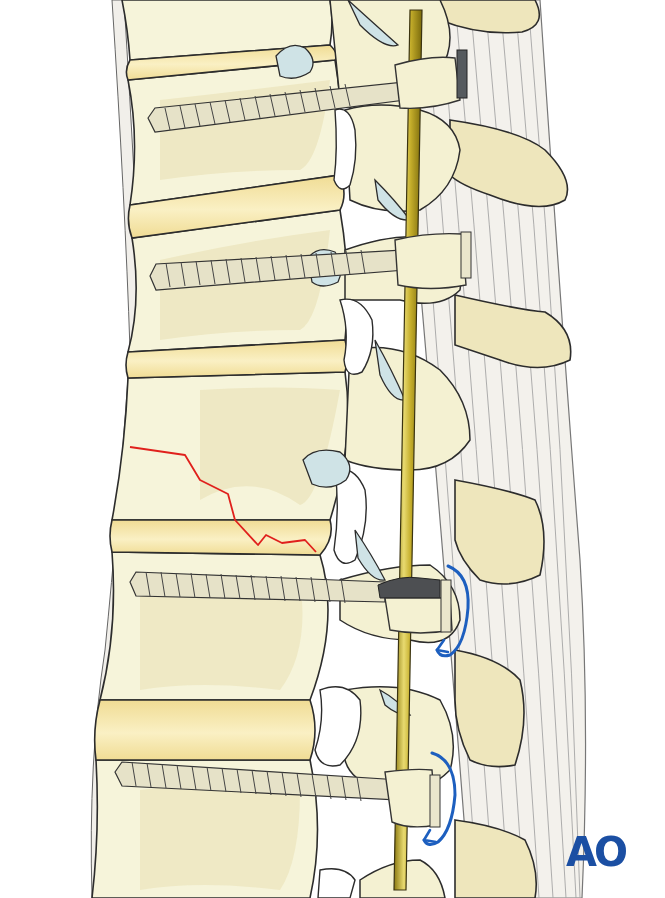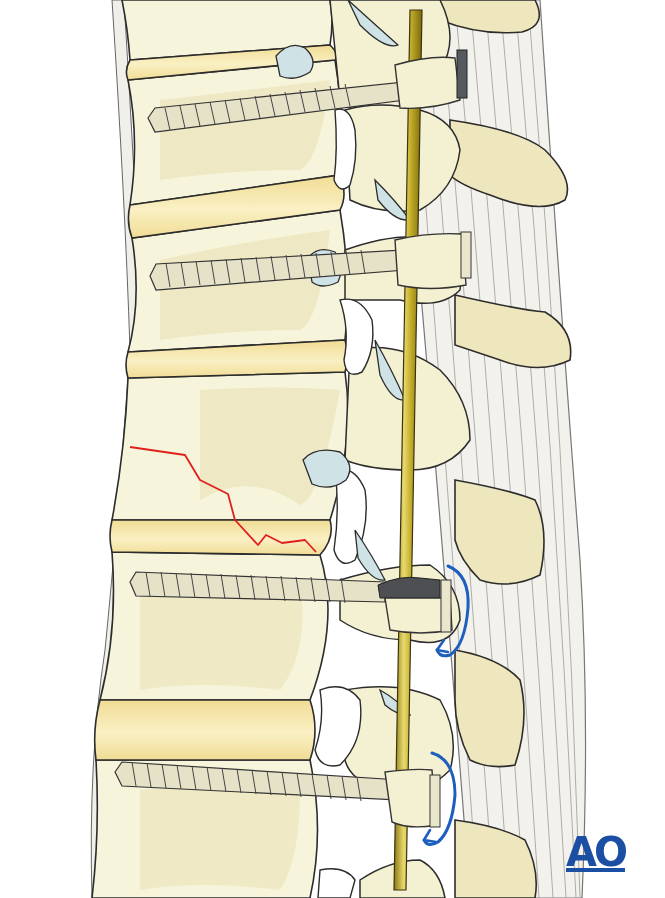--- a/index.html
+++ b/index.html
@@ -2,21 +2,21 @@
 <html><head>
 <meta charset="utf-8">
 <style>
   html, body { margin: 0; padding: 0; background: #ffffff; }
   body { width: 665px; height: 898px; overflow: hidden; font-family: "DejaVu Sans", sans-serif; }
   #stage { position: relative; width: 665px; height: 898px; }
   #stage svg { position: absolute; left: 0; top: 0; }
   .logo {
     position: absolute; left: 566px; top: 832px;
     font-family: "DejaVu Sans", sans-serif; font-size: 40px; font-weight: bold;
-    letter-spacing: -3px; line-height: 40px; text-decoration: underline;
+    letter-spacing: -3px; line-height: 40px;
   }
 </style>
 </head>
 <body>
 
 <div id="stage">
 
   <svg width="665" height="898" viewBox="0 0 665 898" xmlns="http://www.w3.org/2000/svg">
     <defs>
       <linearGradient id="rodGrad" x1="0" x2="1" y1="0" y2="0">

